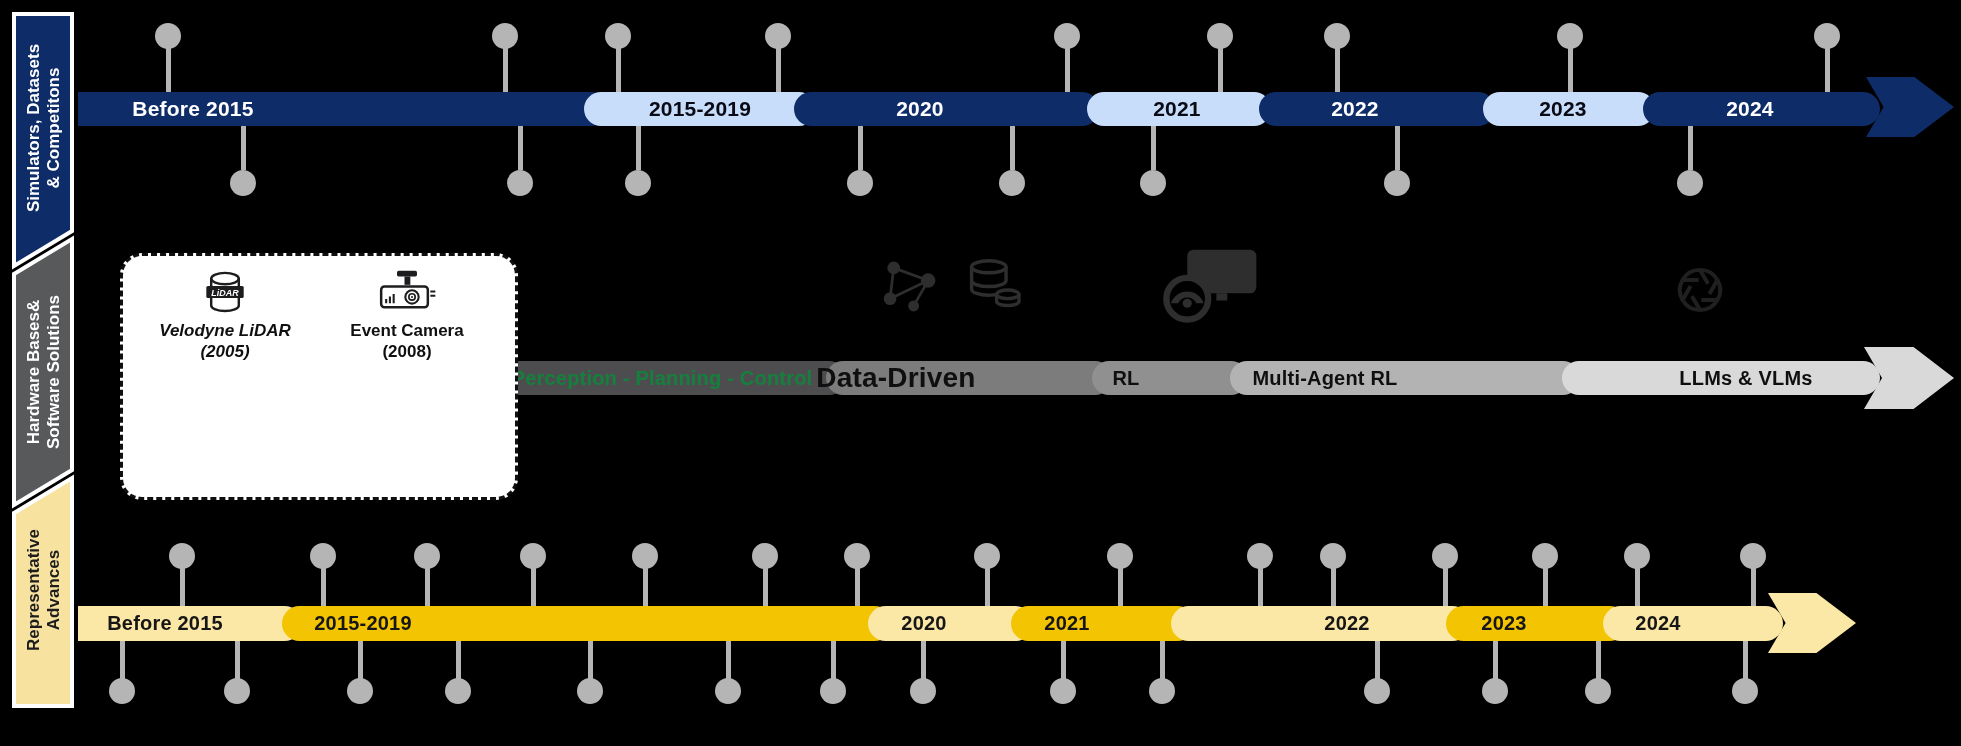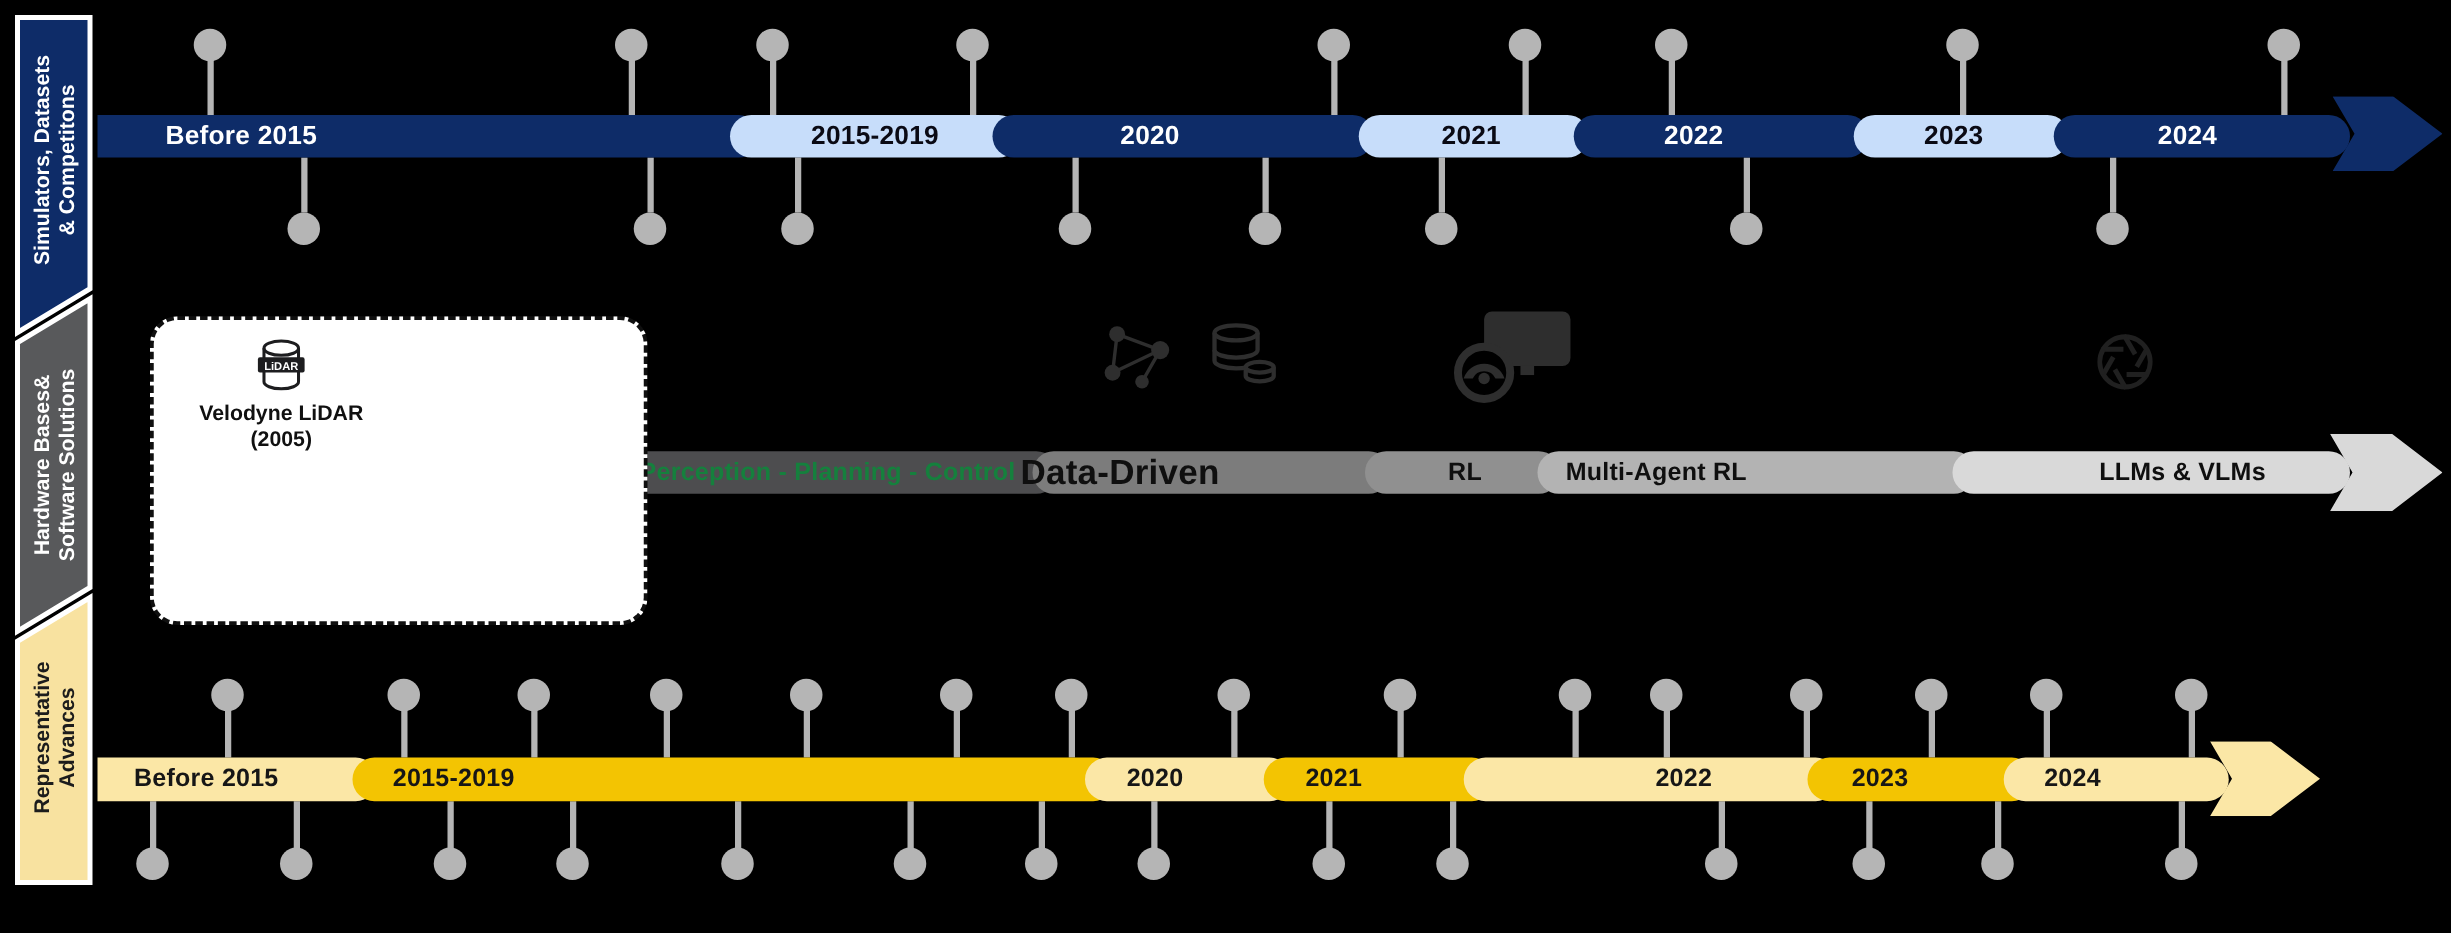--- a/index.html
+++ b/index.html
@@ -148,21 +148,21 @@
         <div class="pin-stem" style="left: 1687.5px; top: 126px; height: 44px;"></div>
         <div class="pin-dot" style="left: 1677px; top: 170px;"></div>
       </div>
     </div>
   <div id="software-arrow">
       <div class="tseg" style="left: 500px; top: 361px; width: 346px; height: 34px; background: rgb(77, 77, 79); z-index: 5; border-radius: 0px 18px 18px 0px;"></div>
       <div class="tlabel" style="left: 662px; top: 361px; line-height: 34px; font-size: 20px; color: #15803d;">Perception - Planning - Control</div>
       <div class="tseg" style="left: 826px; top: 361px; width: 286px; height: 34px; background: rgb(124, 124, 124); z-index: 6; border-radius: 18px;"></div>
       <div class="tlabel" style="left: 896px; top: 361px; line-height: 34px; font-size: 28px; color: rgb(15, 15, 15);">Data-Driven</div>
       <div class="tseg" style="left: 1092px; top: 361px; width: 156px; height: 34px; background: rgb(144, 144, 144); z-index: 7; border-radius: 18px;"></div>
-      <div class="tlabel" style="left: 1126px; top: 361px; line-height: 34px; font-size: 20px; color: rgb(15, 15, 15); margin-left: 46px;">RL</div>
+      <div class="tlabel" style="left: 1126px; top: 361px; line-height: 34px; font-size: 20px; color: rgb(15, 15, 15);">RL</div>
       <div class="tseg" style="left: 1230px; top: 361px; width: 350px; height: 34px; background: rgb(179, 179, 179); z-index: 8; border-radius: 18px;"></div>
       <div class="tlabel" style="left: 1325px; top: 361px; line-height: 34px; font-size: 20px; color: rgb(15, 15, 15);">Multi-Agent RL</div>
       <div class="tseg" style="left: 1562px; top: 361px; width: 318px; height: 34px; background: rgb(217, 217, 217); z-index: 9; border-radius: 18px;"></div>
       <div class="tlabel" style="left: 1746px; top: 361px; line-height: 34px; font-size: 20px; color: rgb(15, 15, 15);">LLMs &amp; VLMs</div>
       <div class="arrowhead" style="left: 1864px; top: 347px; width: 90px; height: 62px; background: rgb(217, 217, 217);"></div>
     </div>
   <div id="bottom-timeline">
       <div class="tseg" style="left: 78px; top: 606px; width: 224px; height: 35px; background: rgb(251, 231, 166); z-index: 5; border-radius: 0px 19px 19px 0px;"></div>
       <div class="tlabel" style="left: 165px; top: 606px; line-height: 35px; font-size: 20px; color: rgb(22, 22, 22);">Before 2015</div>
       <div class="tseg" style="left: 282px; top: 606px; width: 610px; height: 35px; background: rgb(243, 196, 2); z-index: 6; border-radius: 19px;"></div>
@@ -327,26 +327,42 @@
             <path d="M32 9 a23 23 0 0 1 19.9 11.5 l-9.2 16" transform="rotate(60 32 32)"></path>
             <path d="M32 9 a23 23 0 0 1 19.9 11.5 l-9.2 16" transform="rotate(120 32 32)"></path>
             <path d="M32 9 a23 23 0 0 1 19.9 11.5 l-9.2 16" transform="rotate(180 32 32)"></path>
             <path d="M32 9 a23 23 0 0 1 19.9 11.5 l-9.2 16" transform="rotate(240 32 32)"></path>
             <path d="M32 9 a23 23 0 0 1 19.9 11.5 l-9.2 16" transform="rotate(300 32 32)"></path>
           </g>
         </svg></div>
     </div>
 
   <div id="hardware-box">
-      <div class="hw-item" style="left: 17px; top: 12px;">
+      <div class="hw-item" style="left: 17px; top: 12px; font-style: italic;">
         <div class="hw-icon">
           <svg width="52" height="52" viewBox="0 0 64 64">
             <ellipse cx="32" cy="13" rx="17" ry="7" fill="none" stroke="#1d1d1f" stroke-width="3"></ellipse>
             <path d="M15 13 v33 a17 7 0 0 0 34 0 V13" fill="none" stroke="#1d1d1f" stroke-width="3"></path>
             <rect x="9" y="22" width="46" height="15" rx="2" fill="#1d1d1f"></rect>
             <text x="32" y="34" text-anchor="middle" font-size="11" font-weight="bold" fill="#ffffff" font-family="Liberation Sans, sans-serif">LiDAR</text>
           </svg>
         </div>
         <div class="hw-name">Velodyne LiDAR</div>
         <div class="hw-year">(2005)</div>
       </div>
+      <div class="hw-item" style="left: 199px; top: 12px;">
+        <div class="hw-icon">
+          <svg width="60" height="52" viewBox="0 0 72 60">
+            <rect x="24" y="2" width="24" height="7" rx="2" fill="#1d1d1f"></rect>
+            <rect x="33" y="9" width="7" height="10" fill="#1d1d1f"></rect>
+            <rect x="5" y="21" width="56" height="25" rx="4" fill="none" stroke="#1d1d1f" stroke-width="3"></rect>
+            <circle cx="42" cy="33.5" r="8" fill="none" stroke="#1d1d1f" stroke-width="2.5"></circle>
+            <circle cx="42" cy="33.5" r="3.8" fill="none" stroke="#1d1d1f" stroke-width="2"></circle>
+            <circle cx="42" cy="33.5" r="1.2" fill="#1d1d1f"></circle>
+            <path d="M11 41 v-5 M15.5 41 v-8 M20 41 v-11" stroke="#1d1d1f" stroke-width="2.5" fill="none"></path>
+            <path d="M64 27 h6 M64 32 h6" stroke="#1d1d1f" stroke-width="2.5"></path>
+          </svg>
+        </div>
+        <div class="hw-name">Event Camera</div>
+        <div class="hw-year">(2008)</div>
+      </div>
     </div>
 </div>
 
 </body></html>

